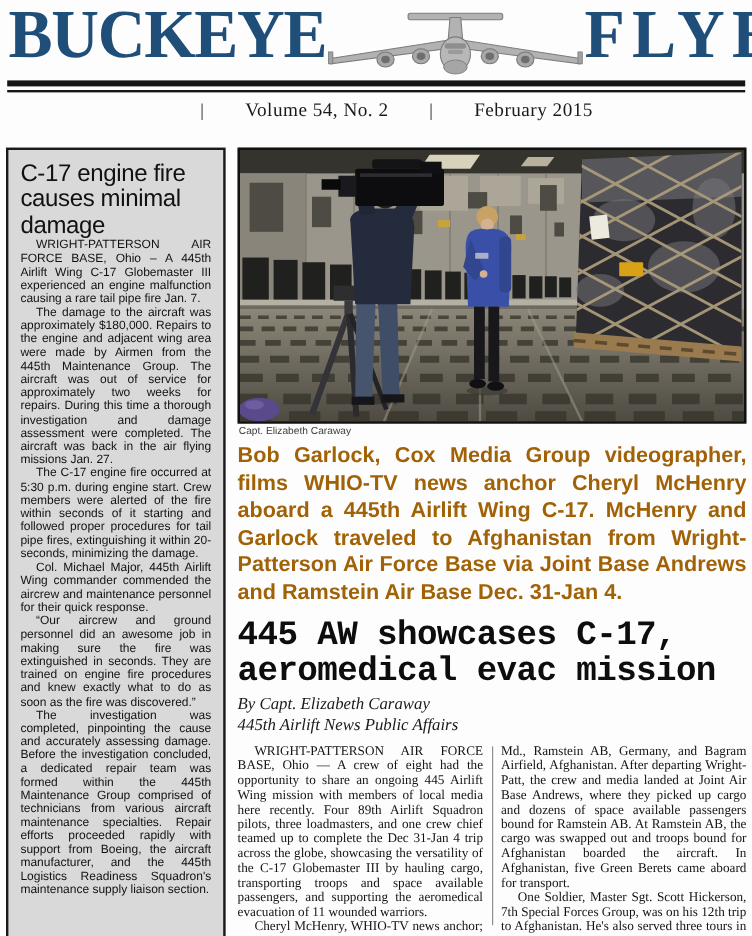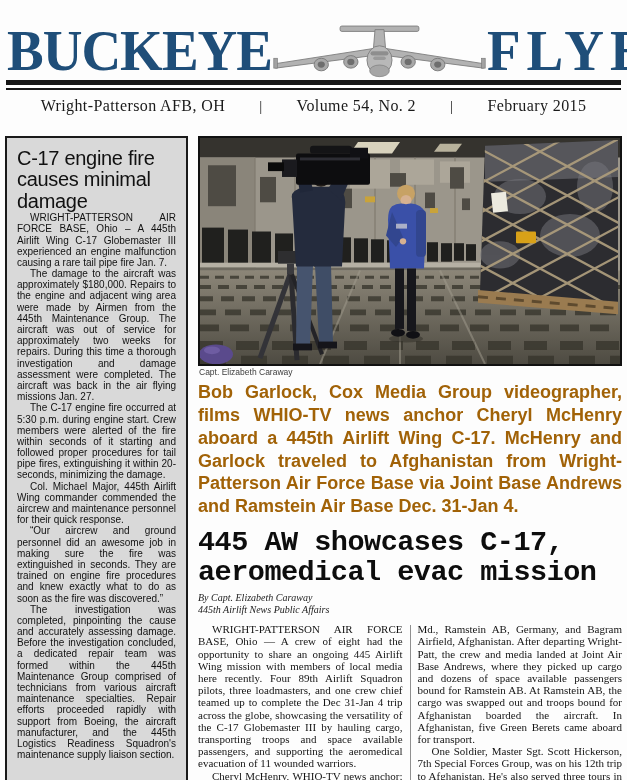--- a/index.html
+++ b/index.html
@@ -2,21 +2,21 @@
 <html lang="en" style="--masthead-blue: #1f4e79; --sidebar-bg: #d9d9d9; --plane-gray: #b2b2b2; --accent-jacket-blue: #3a50a8; --cargo-net-tan: #ab9b7c;"><head>
 <meta charset="utf-8">
 <style>
   html,body{margin:0;padding:0;background:#e8e8e8;}
   .page{
     width:627px;height:780px;background:#fdfdfd;margin:0 auto;
     font-family:"Liberation Serif",serif;color:#141414;
     overflow:hidden;position:relative;box-sizing:border-box;padding:0 5px;
   }
   
-  .masthead-row{display:flex;align-items:flex-end;height:60px;padding:5px 2px 0;margin-top:13px;}
+  .masthead-row{display:flex;align-items:flex-start;height:60px;padding:5px 2px 0;}
   .mast-title{
     font-family:"Liberation Serif",serif;font-weight:bold;font-size:55px;line-height:.92;
     color:var(--masthead-blue,#1f4e79);letter-spacing:-1px;white-space:nowrap;
     transform:scaleY(1.04);transform-origin:bottom;
   }
   .mast-title.flyer{letter-spacing:6px;}
   .mast-plane{flex:1;display:flex;justify-content:center;align-items:flex-end;height:58px;}
   .mast-plane svg{width:215px;height:56px;}
   .mast-rules{margin:2px 1px 0;border-top:5px solid #161616;border-bottom:2px solid #161616;height:3px;}
   .info-line{
@@ -48,21 +48,21 @@
   }
   .photo-caption{
     font-family:"Liberation Sans",sans-serif;font-weight:bold;font-size:18px;line-height:1.27;
     text-align:justify;color:#a16207;
   }
   
   .main-headline{
     font-family:Liberation Mono, monospace;font-weight:bold;font-size:28.5px;line-height:1.03;
     letter-spacing:-.5px;color:#0d0d0d;margin:10px 0 5px;
   }
-  .byline{font-style:italic;font-size:10px;line-height:1.22;margin-bottom:7px;color:#1a1a1a;}
+  .byline{font-style:italic;font-size:14px;line-height:1.22;margin-bottom:7px;color:#1a1a1a;}
   .article{display:flex;flex:1;min-height:0;}
   .acol{width:50%;box-sizing:border-box;font-size:11px;line-height:1.11;text-align:justify;display:flex;flex-direction:column;}
   .acol p{margin:0;text-indent:14px;}
   .acol p.noindent{text-indent:0;}
   .col-divider{width:1px;background:#8f8f8f;margin:2px 7px 14px;}
   .continuation{display:flex;align-items:center;gap:10px;margin-top:auto;padding:10px 0 6px;}
   .cont-rule{flex:1;border-top:1px solid #555;}
   .cont-text{font-size:11.5px;white-space:nowrap;margin-top:30px;}
 </style>
 </head>
@@ -96,21 +96,20 @@
           <ellipse cx="120" cy="40" rx="14" ry="16" fill="#b8b8b8" stroke="#7d7d7d" stroke-width="1"></ellipse>
           <rect x="110" y="30" width="20" height="5" rx="2.5" fill="#8e8e8e"></rect>
           <ellipse cx="120" cy="52" rx="11" ry="6.5" fill="#a6a6a6" stroke="#7d7d7d" stroke-width=".8"></ellipse>
           <rect x="113" y="36" width="14" height="4" rx="2" fill="#9a9a9a"></rect>
         </svg>
       </span>
       <span class="mast-title flyer">FLYER</span>
     </div>
     <div class="mast-rules"></div>
     <div class="info-line">
-      <span>Wright-Patterson AFB, OH</span>
       <span class="sep">|</span>
       <span>Volume 54, No. 2</span>
       <span class="sep">|</span>
       <span>February 2015</span>
     </div>
   </header>
 
   <div class="content">
 
     <aside class="sidebar-box">

